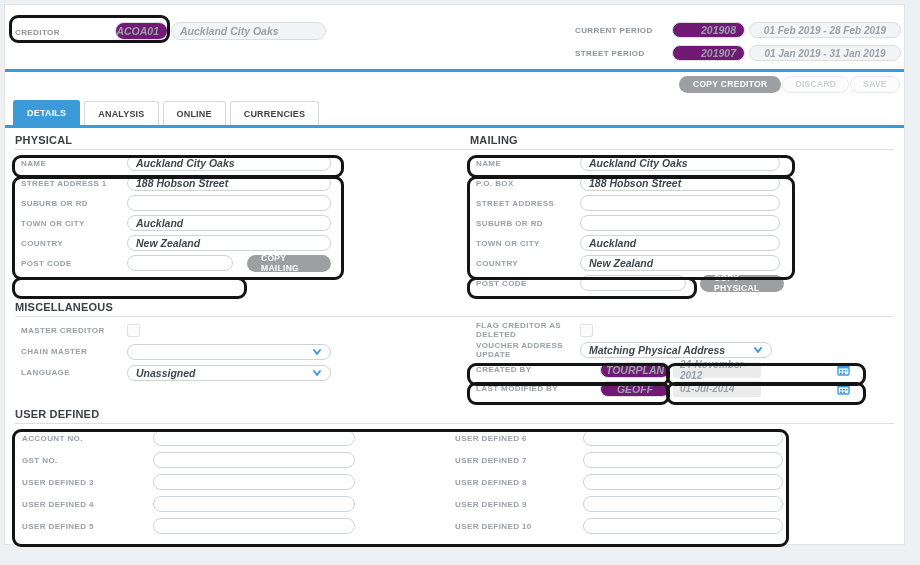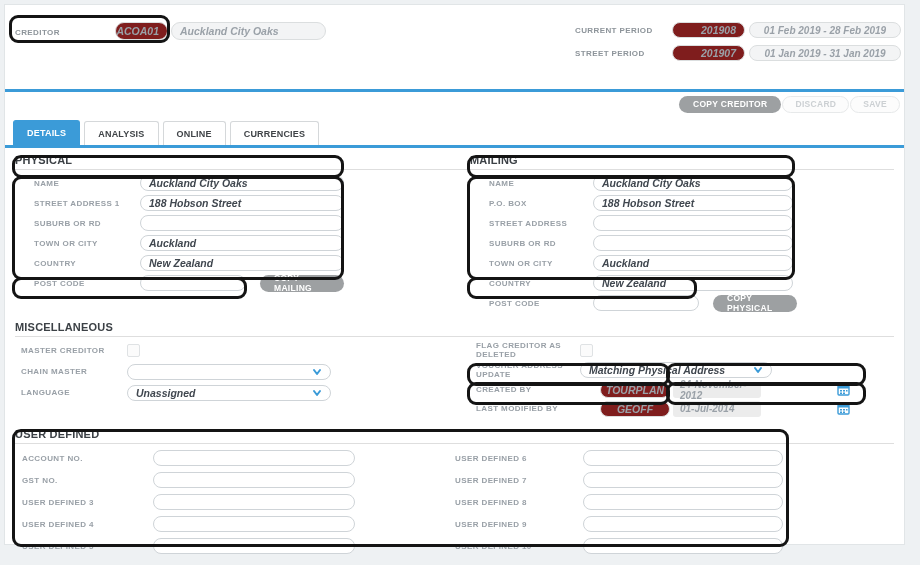--- a/index.html
+++ b/index.html
@@ -1,26 +1,26 @@
 <!DOCTYPE html>
 <html><head>
 <meta charset="utf-8">
 <style>
   * { box-sizing: border-box; margin: 0; padding: 0; }
   html,body { width: 920px; height: 565px; }
   body { background:#eef1f3; font-family:"Liberation Sans", sans-serif; position:relative; overflow:hidden; }
   .page { position:absolute; left:4px; top:4px; width:901px; height:541px; background:#fff; border:1px solid #e1e5e7; }
 
   
-  .hdr { position:relative; height:84px; background:#fff; }
+  .hdr { position:relative; height:64px; background:#fff; }
   .hlbl { position:absolute; font-size:8px; font-weight:bold; color:#8d949a; letter-spacing:.4px; }
   .pill { height:16px; border:1px solid #d5d9dc; border-radius:9px; background:#fff;
           font-size:10.5px; font-weight:bold; font-style:italic; color:#41474e;
           padding:0 8px; display:flex; align-items:center; overflow:hidden; white-space:nowrap; }
-  .pill.dis { background:#7f1d1d; border-color:#dbdedf; color:#9aa1a8; }
+  .pill.dis { background:#701a75; border-color:#dbdedf; color:#9aa1a8; }
   .pill.lite { background:#f3f4f5; border-color:#dbdedf; color:#9aa1a8; }
   .hpill { position:absolute; }
 
   .bluebar { height:3px; background:#3b9bd8; }
 
   .actions { height:24px; display:flex; justify-content:flex-end; align-items:center; gap:1px; padding-right:4px; }
   .gbtn { height:17px; background:#9da0a2; color:#fff; border:none; border-radius:9px;
           font-family:inherit; font-size:8.5px; font-weight:bold; letter-spacing:.3px; padding:0 14px;
           display:flex; align-items:center; }
   .dbtn { height:17px; background:#fcfcfc; color:#ccd0d3; border:1px solid #e7e9ea; border-radius:9px;
@@ -35,21 +35,21 @@
 
   .content { padding:0 10px; }
   .sec-head { font-size:11px; font-weight:bold; color:#3c4146; letter-spacing:.2px;
               height:16px; border-bottom:1px solid #dedede; margin-bottom:3px; }
   .addr-grid, .misc-grid { display:grid; grid-template-columns:455px 1fr; }
   .addr-grid { margin-top:6px; }
   .misc-grid { margin-top:0; }
   .ud-grid { display:grid; grid-template-columns:440px 1fr; }
 
   .lbl { font-size:8px; font-weight:bold; color:#99a0a7; letter-spacing:.4px; }
-  .frow { height:20px; display:grid; grid-template-columns:106px 204px; align-items:center; padding-left:19px; }
+  .frow { height:20px; display:grid; grid-template-columns:106px 204px; align-items:center; padding-left:6px; }
   .frow.mail { grid-template-columns:104px 200px; }
   .frow.post { grid-template-columns:106px 106px auto; }
   .frow.mailpost { grid-template-columns:104px 106px auto; }
   .inp { height:16px; width:100%; border:1px solid #cfd4d8; border-radius:9px; background:#fff;
          font-size:10.5px; font-weight:bold; font-style:italic; color:#40474f; padding:0 8px;
          display:flex; align-items:center; white-space:nowrap; overflow:hidden; }
   .sbtn { margin-left:14px; width:84px; justify-content:center; }
 
   .mrow { height:21px; display:grid; grid-template-columns:106px 204px; align-items:center; padding-left:6px; }
   .mrow.r { height:20px; grid-template-columns:104px 1fr; }

